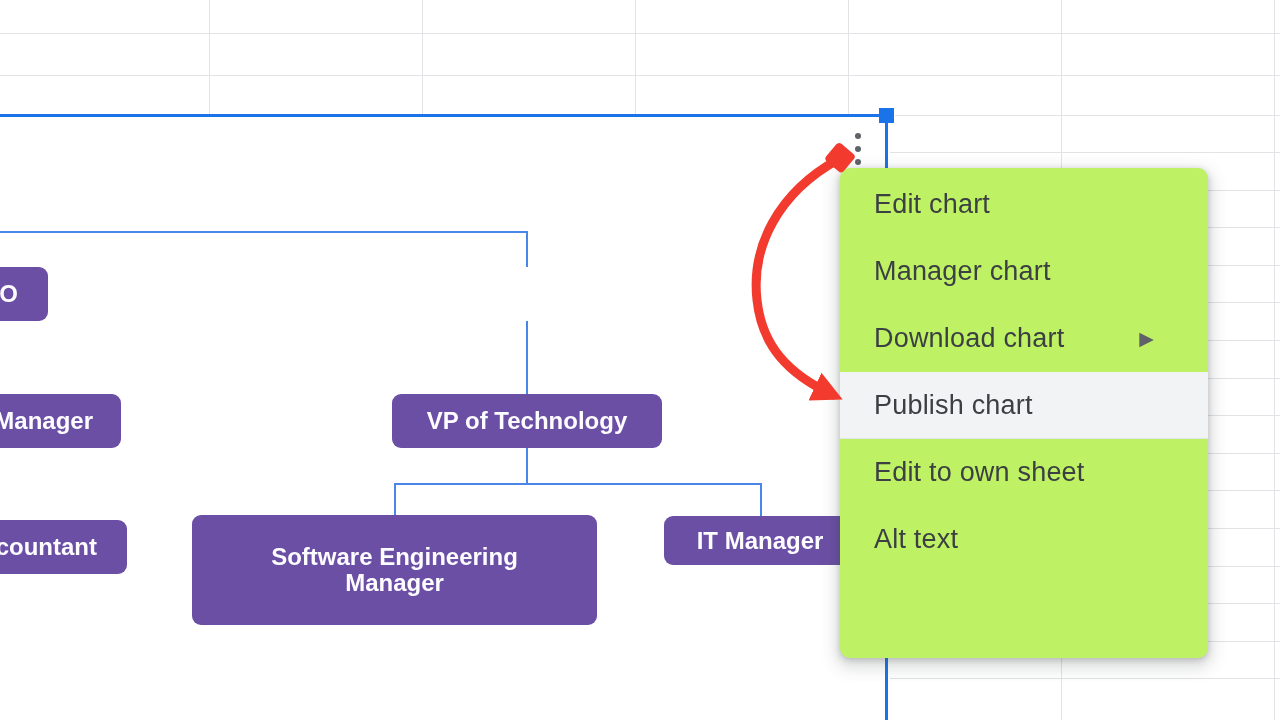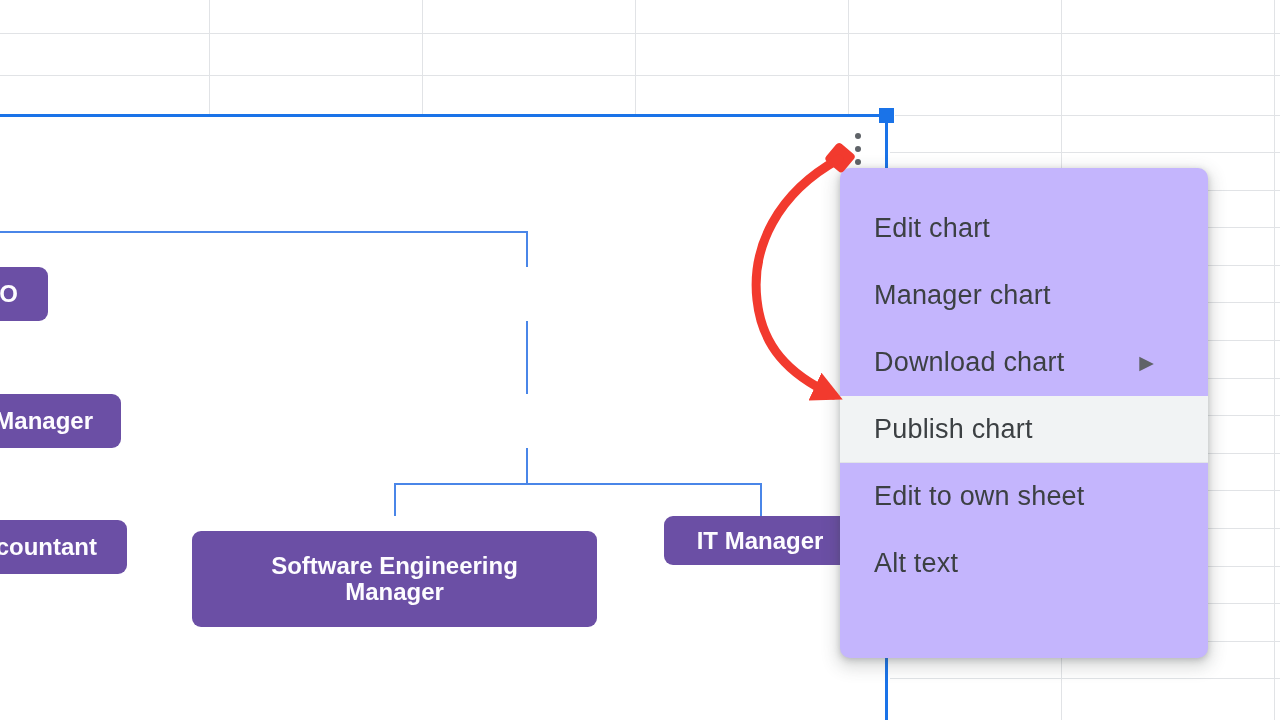--- a/index.html
+++ b/index.html
@@ -29,33 +29,33 @@
     position:absolute; background:#6b4fa5; border-radius:9px; z-index:3;
     display:flex; align-items:center; justify-content:center;
     color:#fdfcff; font-weight:bold; font-size:24px; text-align:center;
   }
   .node.clip { justify-content:flex-end; }
   #node-left-top    { left:-60px;  top:267px; width:108px; height:54px; padding-right:30px; }
   #node-cto         { left:466px;  top:267px; width:121px; height:54px; }
   #node-left-mid    { left:-85px;  top:394px; width:206px; height:54px; padding-right:28px; }
   #node-vp          { left:392px;  top:394px; width:270px; height:54px; }
   #node-left-bottom { left:-90px;  top:520px; width:217px; height:54px; padding-right:30px; }
-  #node-sem         { left:192px;  top:531px; width:405px; height:96px; }
+  #node-sem         { left:192px;  top:515px; width:405px; height:110px; }
   #node-sem span    { display:inline-block; max-width:300px; line-height:26px; }
   #node-it          { left:664px;  top:516px; width:192px; height:49px; }
 
   
   #kebab { position:absolute; left:852px; top:130px; width:12px; height:38px; z-index:4; }
   #kebab i { position:absolute; left:3px; width:6px; height:6px; border-radius:50%; background:#5f6368; }
   #kebab i:nth-child(1){ top:3px; } #kebab i:nth-child(2){ top:16px; } #kebab i:nth-child(3){ top:29px; }
 
   
   #context-menu {
     position:absolute; left:840px; top:168px; width:368px; height:490px;
-    background:#c4b5fd; border-radius:10px; z-index:10; padding:27px 0;
+    background:#bef264; border-radius:10px; z-index:10; padding:3px 0;
     box-shadow:0 2px 6px rgba(60,64,67,.25), 0 6px 16px 4px rgba(60,64,67,.18);
   }
   .menu-item {
     height:67px; display:flex; align-items:center; padding:0 26px 0 34px;
     font-size:27px; color:#3c4043; letter-spacing:.2px; white-space:nowrap;
   }
   .menu-item.hl { background:#f1f3f4; border-bottom:1px solid #e2e5e7; }
   .menu-item .grow { flex:1; }
   .submenu-arrow { font-size:19px; color:#5f6368; margin-right:28px; }
 
@@ -104,20 +104,21 @@
     <div class="connector" style="left:526px; top:231px; width:2px;  height:36px;"></div>
     <div class="connector" style="left:526px; top:321px; width:2px;  height:73px;"></div>
     <div class="connector" style="left:526px; top:448px; width:2px;  height:37px;"></div>
     <div class="connector" style="left:394px; top:483px; width:368px; height:2px;"></div>
     <div class="connector" style="left:394px; top:483px; width:2px;  height:33px;"></div>
     <div class="connector" style="left:760px; top:483px; width:2px;  height:33px;"></div>
   </div>
 
   <div class="node clip" id="node-left-top">O</div>
   <div class="node clip" id="node-left-mid">Manager</div>
+  <div class="node" id="node-vp">VP of Technology</div>
   <div class="node clip" id="node-left-bottom">countant</div>
   <div class="node" id="node-sem">
       <span>Software Engineering Manager</span>
     </div>
   <div class="node" id="node-it">IT Manager</div>
 
   <div id="kebab">
       <i></i>
       <i></i>
       <i></i>

